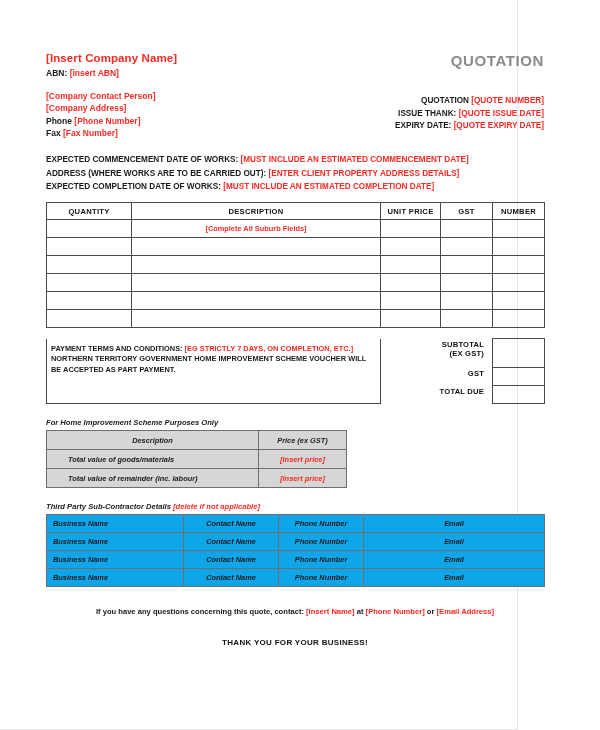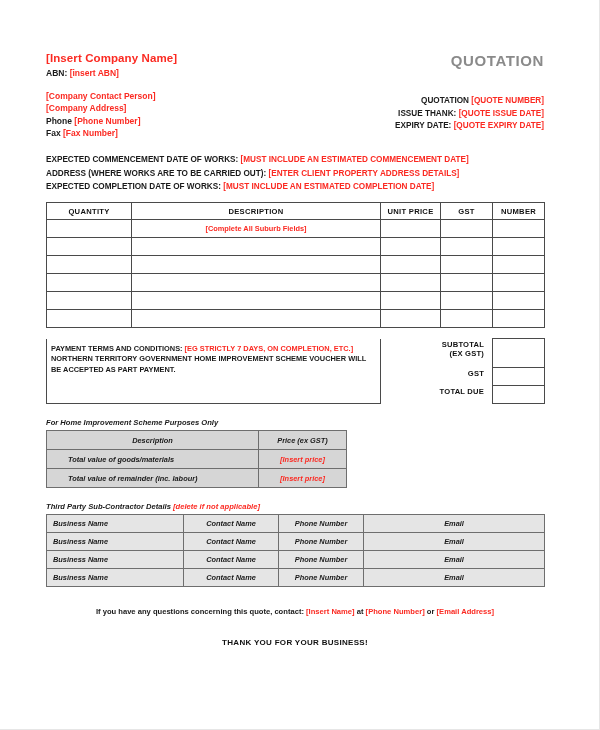--- a/index.html
+++ b/index.html
@@ -10,21 +10,21 @@
   body {
     width: 600px;
     height: 730px;
     font-family: "Liberation Sans", sans-serif;
     position: relative;
     overflow: hidden;
   }
   .page {
     position: absolute;
     left: 0; top: 0;
-    width: 600px;
+    width: 518px;
     height: 730px;
     background: #ffffff;
     box-sizing: border-box;
     border-right: 1px solid #e6e6e6;
     border-bottom: 1px solid #e6e6e6;
   }
   .content {
     position: absolute;
     left: 46px;
     top: 52px;
@@ -187,21 +187,21 @@
     text-align: center;
     color: #fb2a22;
   }
 
   .sub-table {
     width: 498px;
     table-layout: fixed;
   }
   .sub-table td {
     border: 1px solid #6e6e6e;
-    background: #e5e5e5;
+    background: #0ea5e9;
     height: 15px;
     font-size: 7.4px;
     font-weight: bold;
     font-style: italic;
     color: #1a1a1a;
   }
   .sub-table td.biz { padding-left: 6px; text-align: left; }
   .sub-table td.ctr { text-align: center; }
 
   

